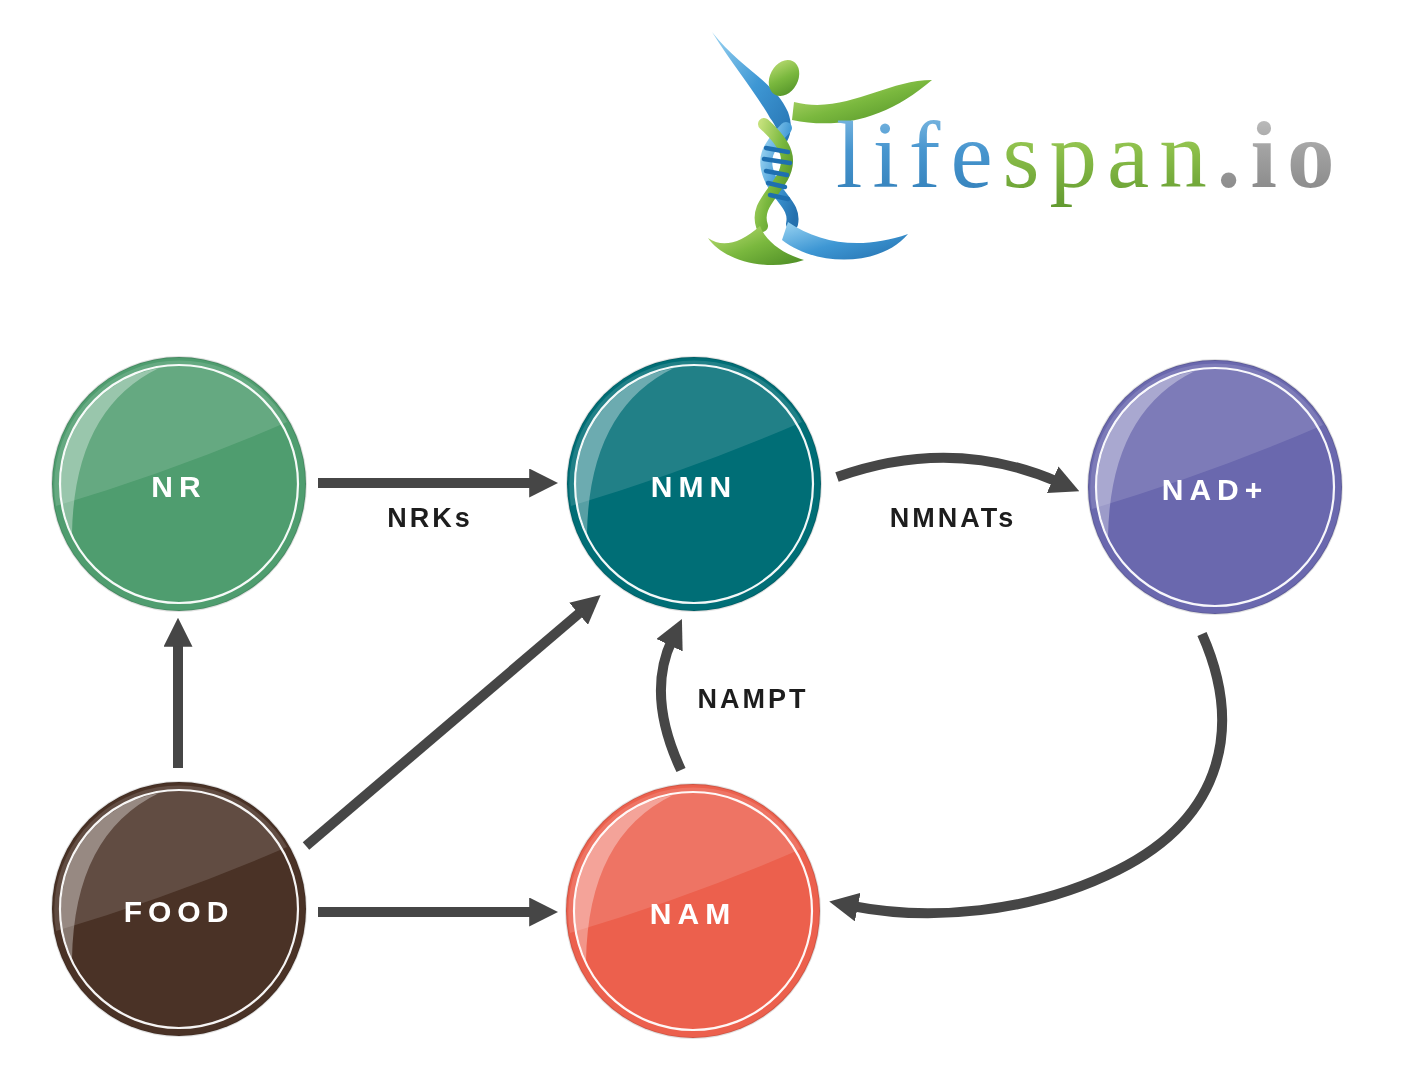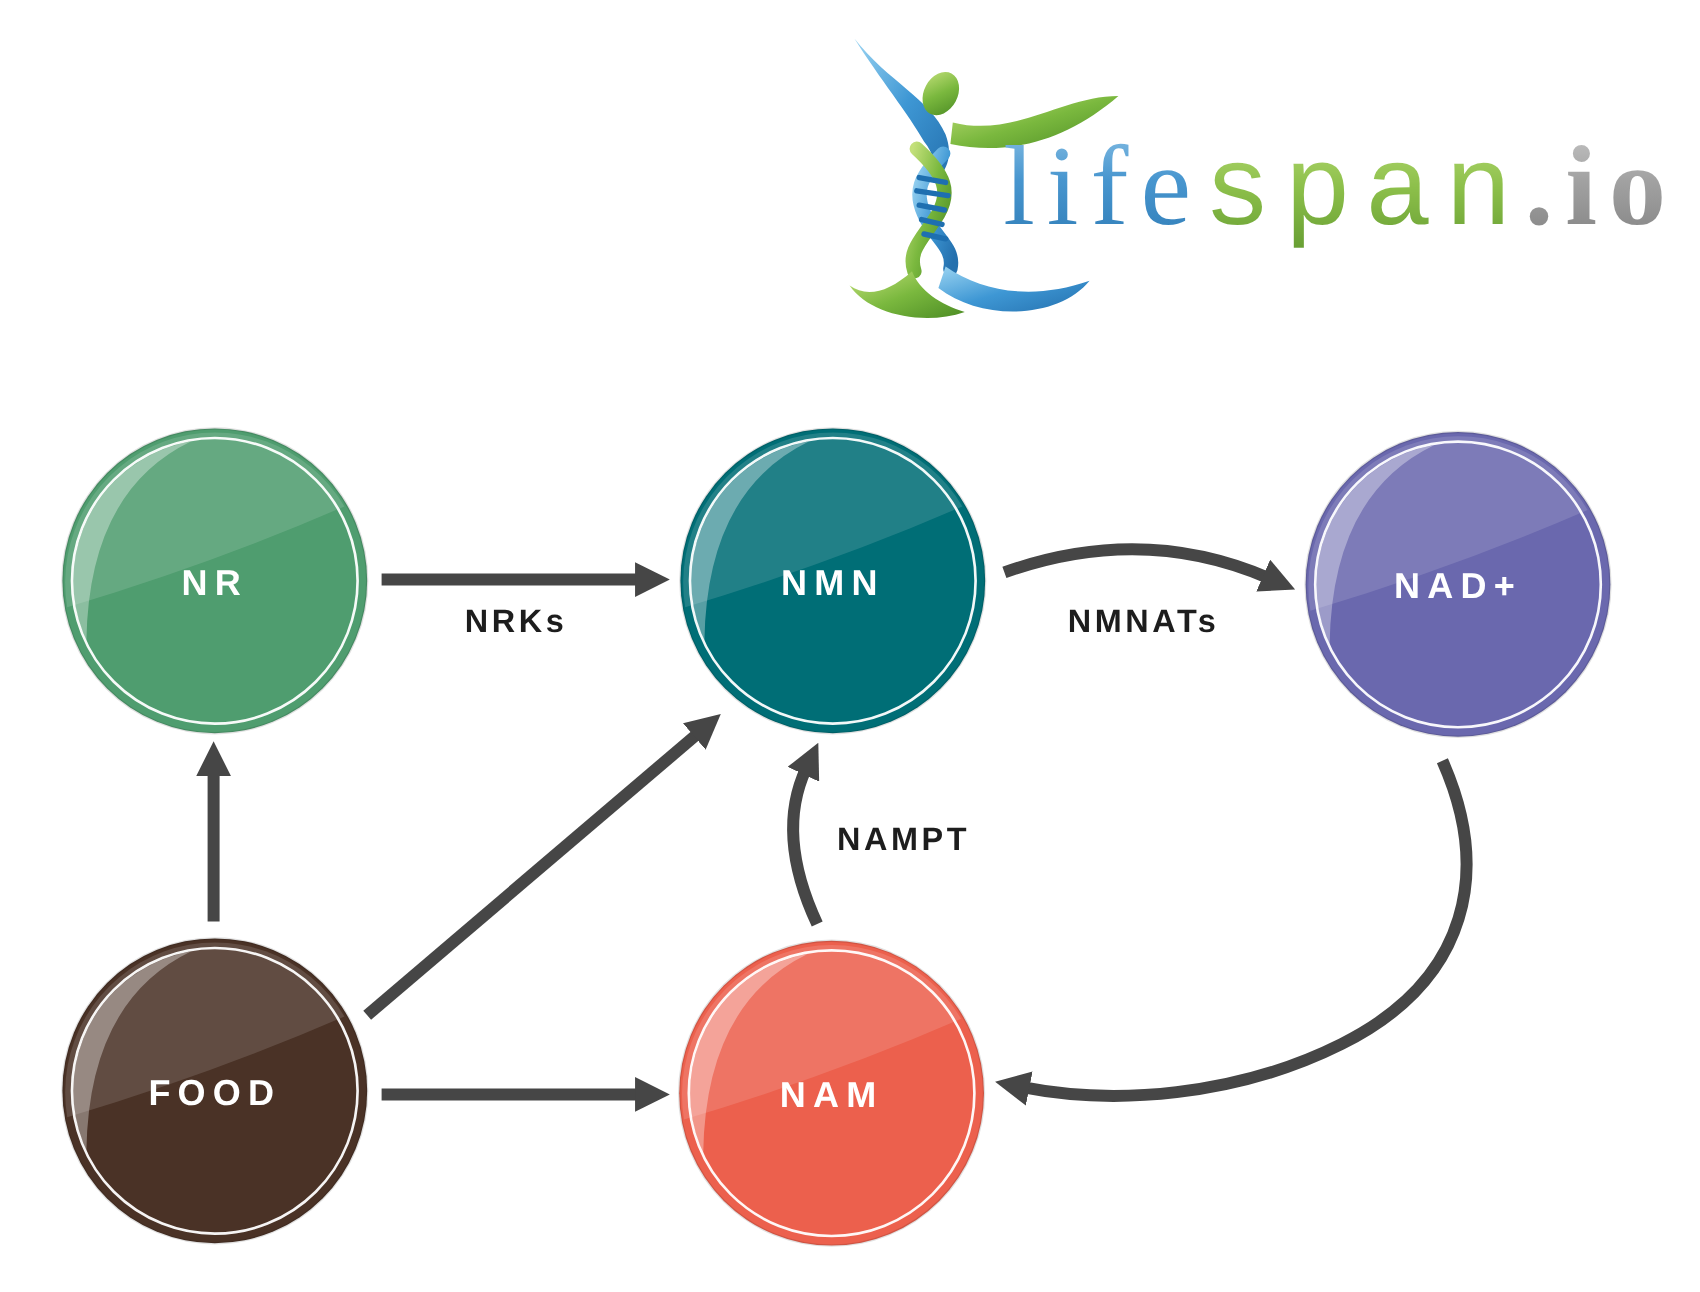--- a/index.html
+++ b/index.html
@@ -23,21 +23,21 @@
   .dna-art{position:absolute;left:0;top:0;}
   .logo-text{
     position:absolute;left:136px;top:88px;
     font-family:"Liberation Serif","DejaVu Serif",serif;
     font-size:95px;line-height:1;letter-spacing:10px;white-space:nowrap;
   }
   .logo-text span{
     -webkit-background-clip:text;background-clip:text;color:transparent;
   }
   .lg-life{background-image:linear-gradient(180deg,#8cc2e6 0%,#4896cf 45%,#2f7cb6 100%);margin-top:37px;}
-  .lg-span{background-image:linear-gradient(180deg,#b6da74 0%,#8cbf4a 45%,#61992f 100%);font-family:Liberation Mono, monospace;}
+  .lg-span{background-image:linear-gradient(180deg,#b6da74 0%,#8cbf4a 45%,#61992f 100%);}
   .lg-io{background-image:linear-gradient(180deg,#c9c9c9 0%,#a2a2a2 45%,#818181 100%);font-weight:bold;}
 </style>
 </head>
 <body>
 
 <div class="stage">
 
   <div class="logo">
     <svg class="dna-art" width="245" height="258" viewBox="0 0 245 258" aria-hidden="true">
       <defs>

